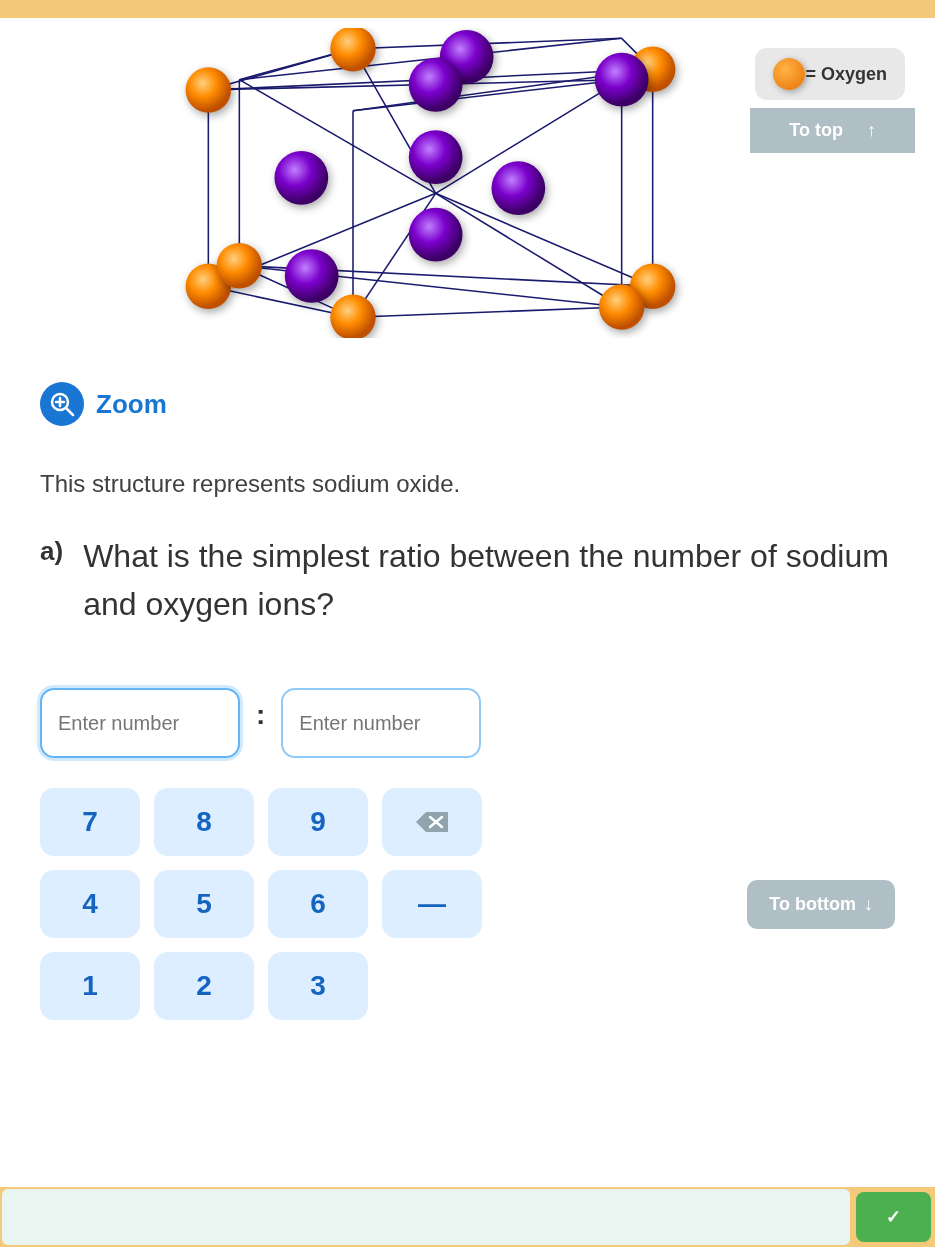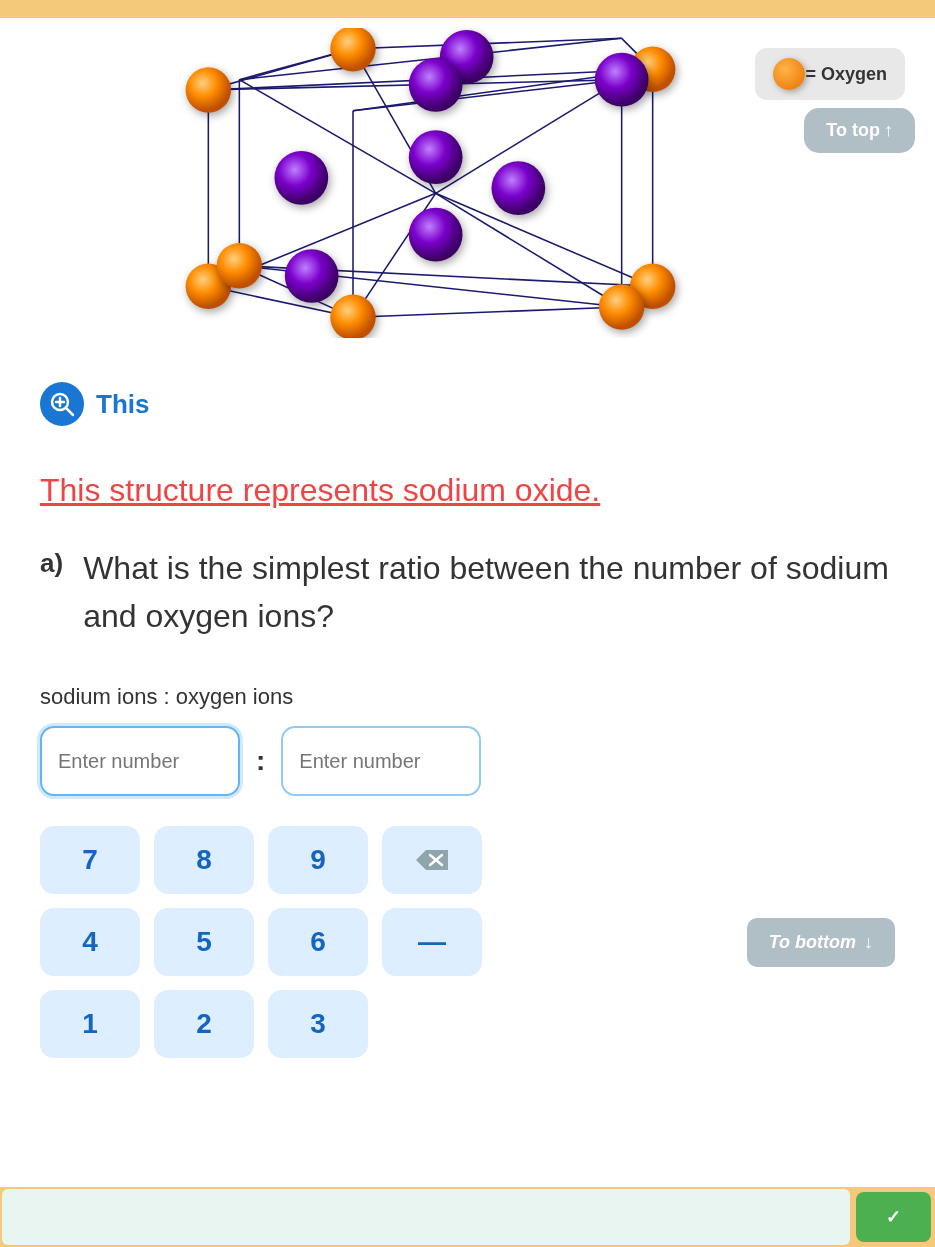--- a/index.html
+++ b/index.html
@@ -59,28 +59,28 @@
     }
 
     
     .to-top-btn {
       position: absolute;
       top: 90px;
       right: 20px;
       background: #b0bec5;
       color: #fff;
       border: none;
-      border-radius: 15px;
-      padding: 12px 22px;
+      border-radius: 0;
+      padding: 12px 39px;
       font-size: 18px;
       font-weight: bold;
       cursor: pointer;
       display: flex;
       align-items: center;
-      gap: 4px;
+      gap: 24px;
     }
 
     
     .crystal-svg {
       width: 550px;
       height: 310px;
       margin-left: 100px;
       margin-top: -10px;
     }
 
@@ -109,24 +109,23 @@
 
     .zoom-label {
       font-size: 26px;
       font-weight: bold;
       color: #1976D2;
     }
 
     
     .description-text {
       padding: 10px 40px 30px 40px;
-      font-size: 32px;
-      color: #ef4444;
+      font-size: 24px;
+      color: #404040;
       line-height: 1.5;
-      text-decoration: underline;
     }
 
     
     .question-section {
       padding: 0 40px 20px 40px;
     }
 
     .question-header {
       display: flex;
       align-items: flex-start;
@@ -165,20 +164,21 @@
     .ratio-input {
       width: 200px;
       height: 70px;
       border: 2.5px solid #90CAF9;
       border-radius: 14px;
       background: #fff;
       font-size: 20px;
       color: #999;
       padding: 0 16px;
       outline: none;
+      margin-top: 16px;
     }
 
     .ratio-input.active {
       border: 2.5px solid #64B5F6;
       box-shadow: 0 0 0 3px rgba(100, 181, 246, 0.3);
     }
 
     .ratio-colon {
       font-size: 28px;
       font-weight: bold;
@@ -246,21 +246,20 @@
       border: none;
       border-radius: 10px;
       padding: 14px 22px;
       font-size: 18px;
       font-weight: bold;
       cursor: pointer;
       display: flex;
       align-items: center;
       gap: 8px;
       margin-left: auto;
-      font-style: italic;
     }
 
     
     .bottom-area {
       position: absolute;
       bottom: 0;
       left: 0;
       right: 0;
       height: 60px;
       background: #F5C97A;
@@ -398,33 +397,32 @@
 
   <div class="zoom-section">
     <div class="zoom-icon">
       <svg width="26" height="26" viewBox="0 0 26 26">
         <circle cx="11" cy="11" r="8" fill="none" stroke="#fff" stroke-width="2.5"></circle>
         <line x1="17" y1="17" x2="24" y2="24" stroke="#fff" stroke-width="2.5" stroke-linecap="round"></line>
         <line x1="11" y1="7" x2="11" y2="15" stroke="#fff" stroke-width="2.5" stroke-linecap="round"></line>
         <line x1="7" y1="11" x2="15" y2="11" stroke="#fff" stroke-width="2.5" stroke-linecap="round"></line>
       </svg>
     </div>
-    <span class="zoom-label">This</span>
+    <span class="zoom-label">Zoom</span>
   </div>
 
   <div class="description-text">This structure represents sodium oxide.</div>
 
   <div class="question-section">
     <div class="question-header">
       <span class="question-letter">a)</span>
       <span class="question-text">What is the simplest ratio between the number of sodium and oxygen ions?</span>
     </div>
   </div>
 
-  <div class="ratio-label">sodium ions : oxygen ions</div>
 
   <div class="inputs-row">
     <input class="ratio-input active" type="text" placeholder="Enter number" style="">
     <span class="ratio-colon">:</span>
     <input class="ratio-input" type="text" placeholder="Enter number" style="">
   </div>
 
   <div class="numpad">
 
     <div class="numpad-row">

